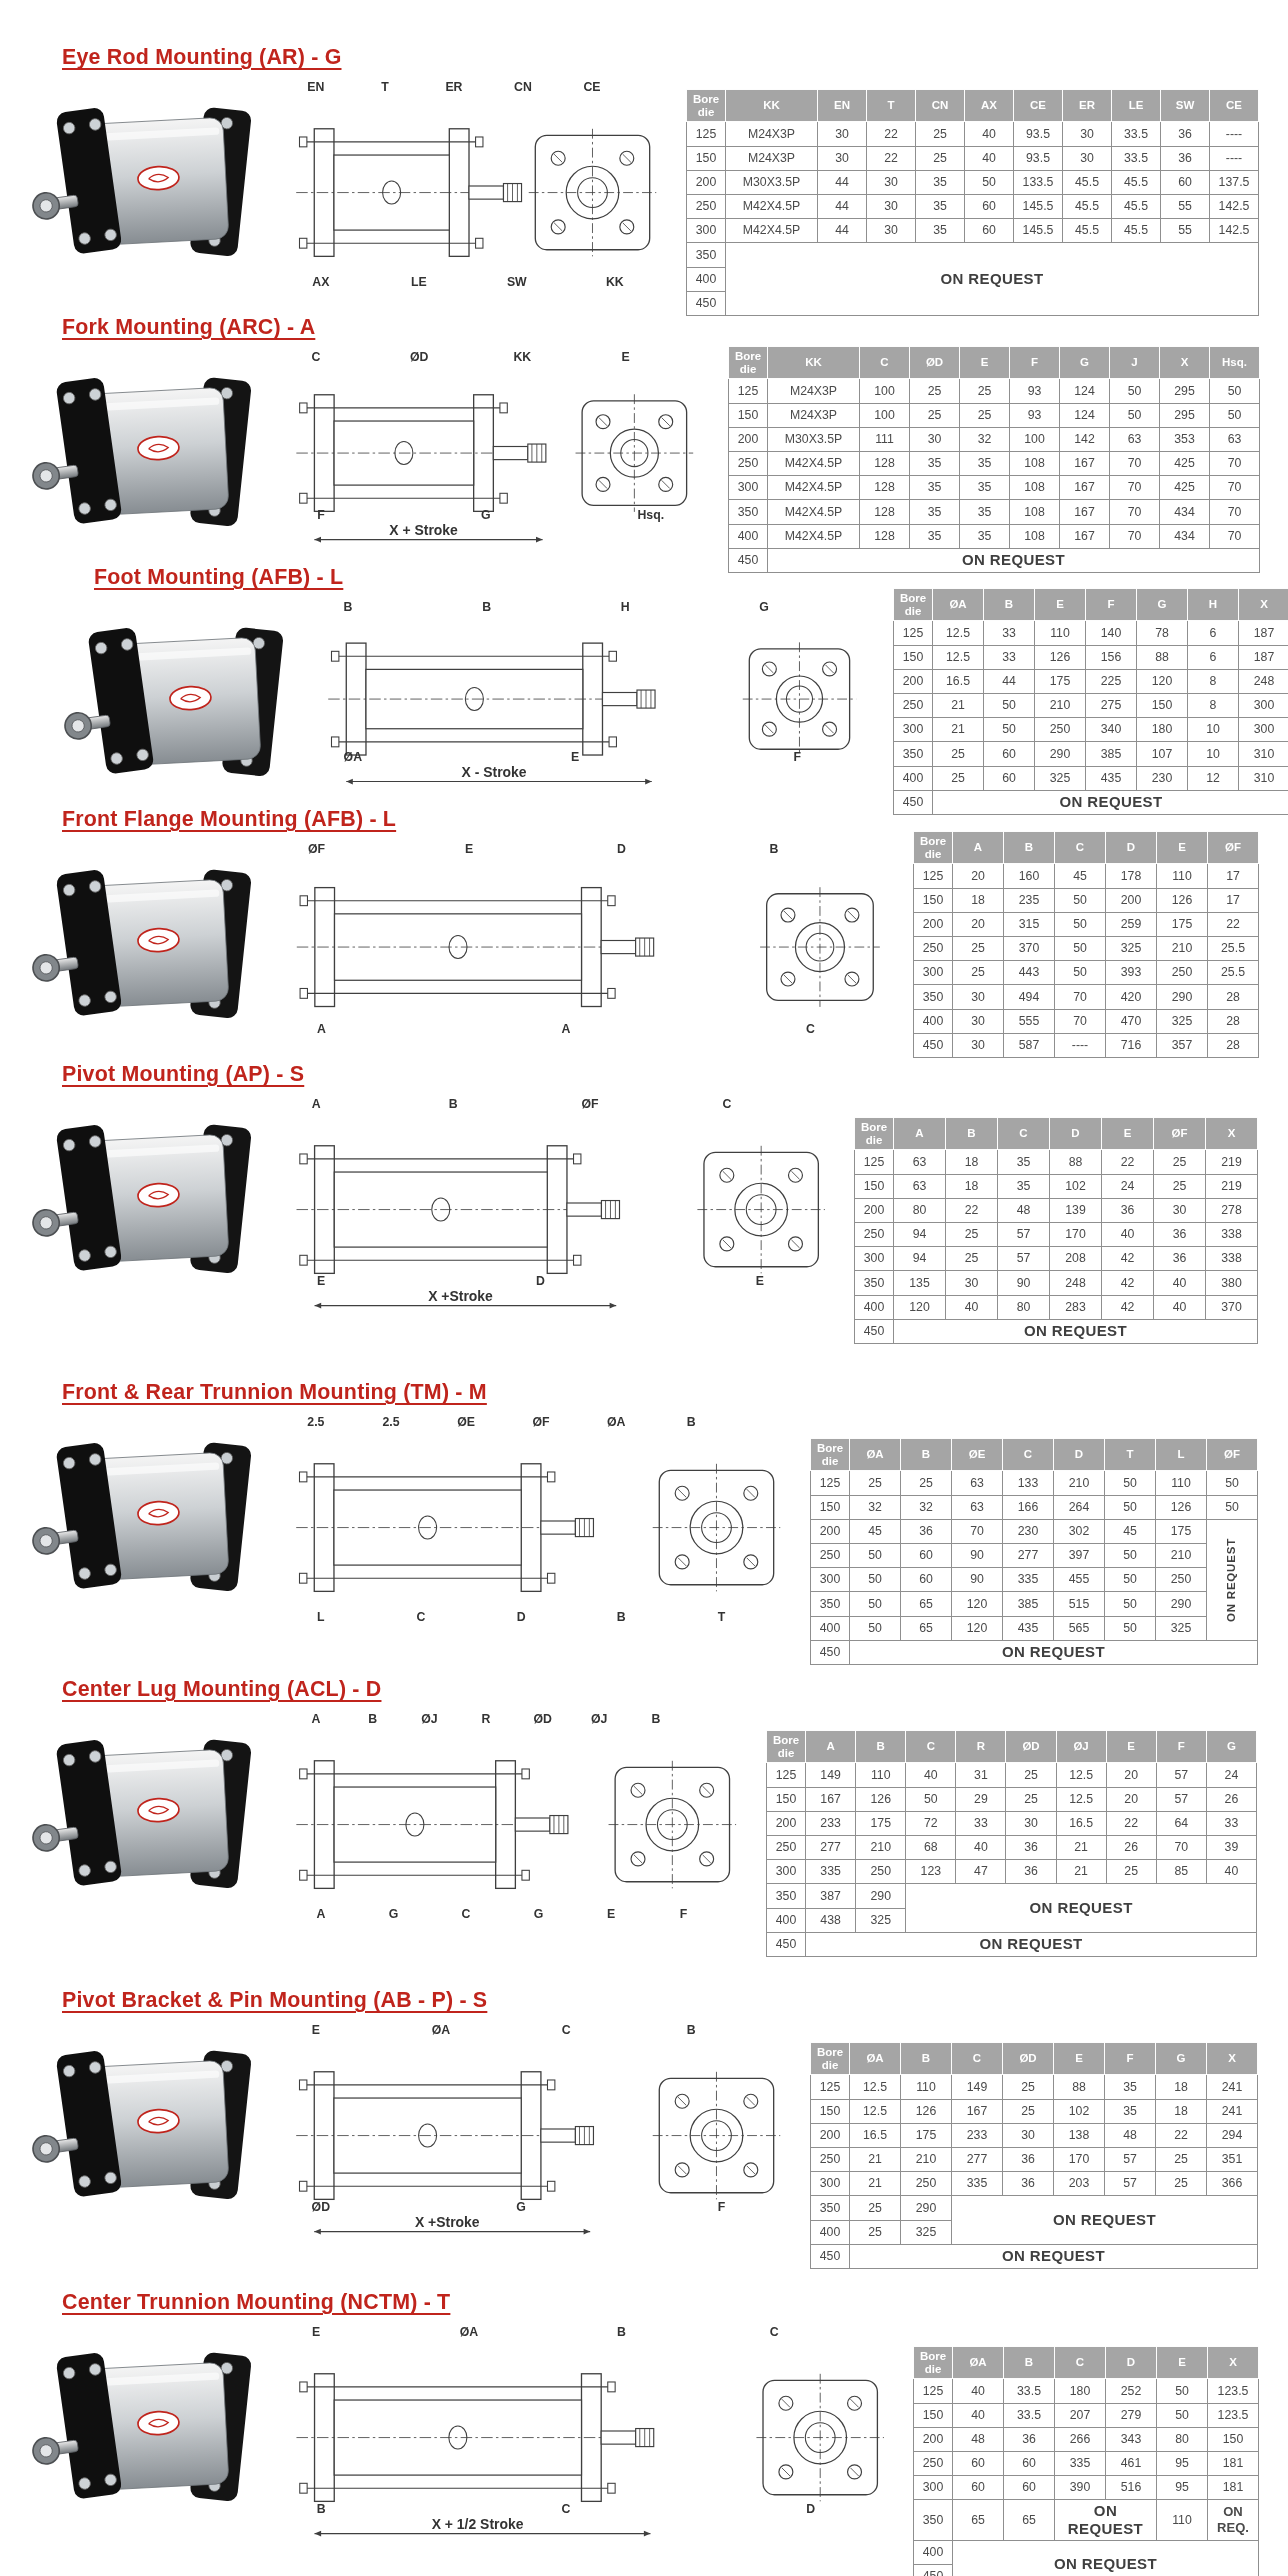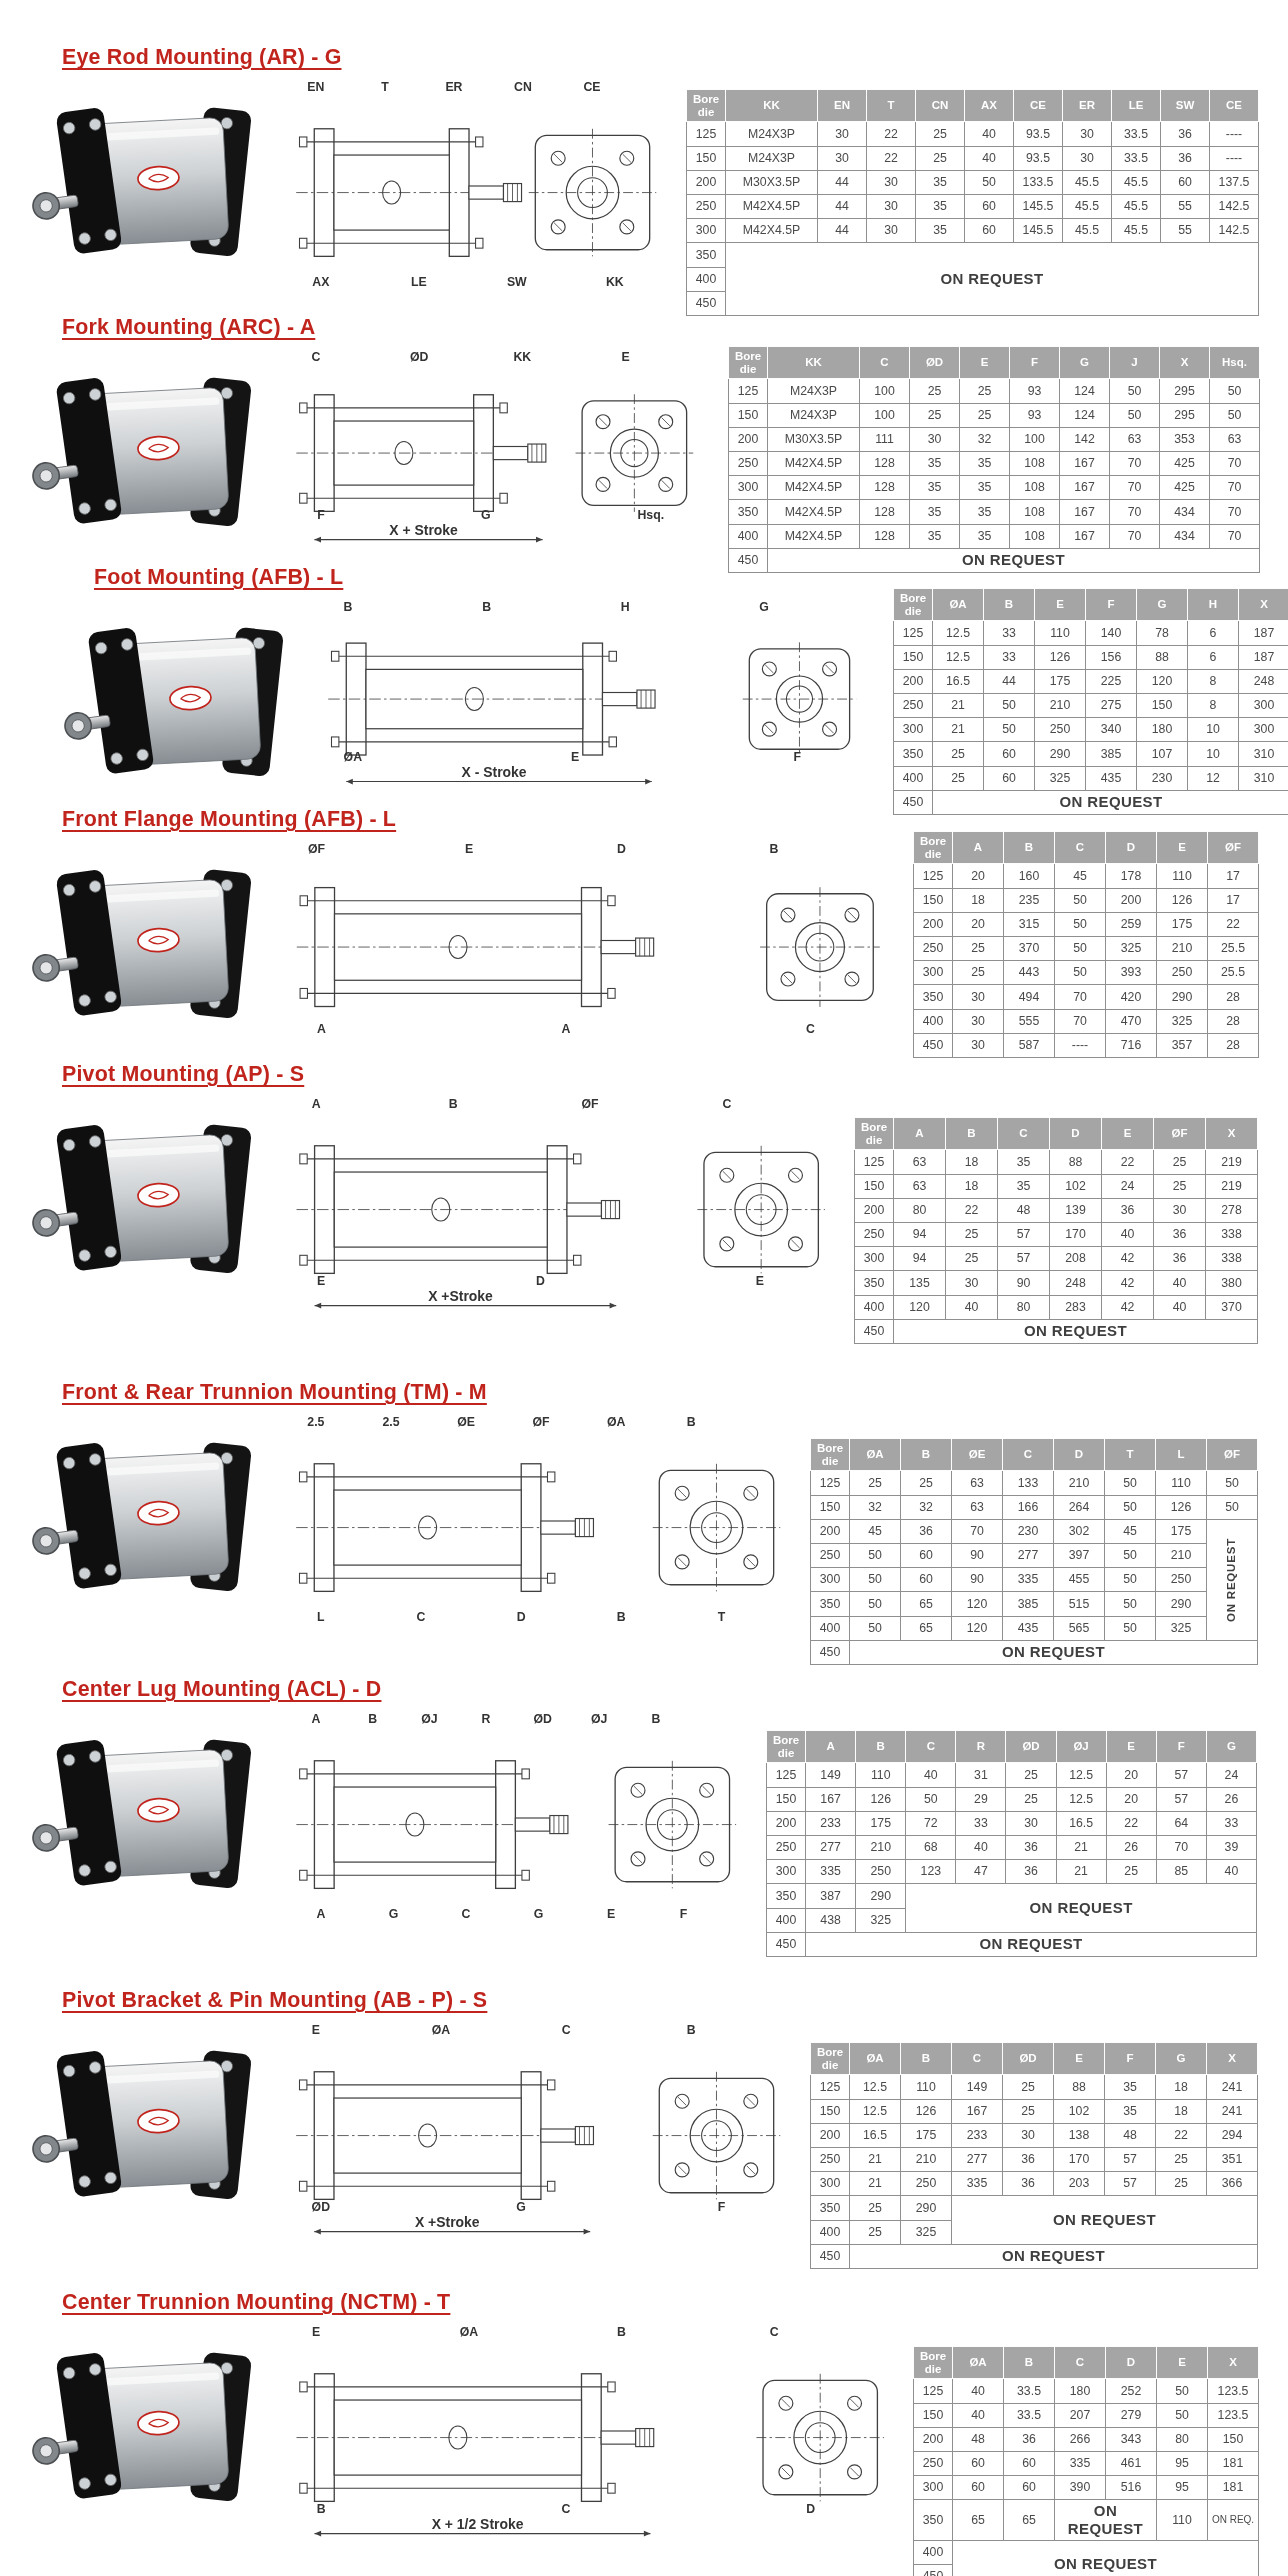--- a/index.html
+++ b/index.html
@@ -9,21 +9,21 @@
              text-decoration:underline;text-decoration-thickness:1.6px;text-underline-offset:4.1px;
              white-space:nowrap;letter-spacing:0.2px;}
   .photo-svg,.draw-svg{position:absolute;}
   .dim-table{position:absolute;border-collapse:collapse;table-layout:fixed;background:#eab308;
              border:1.6px solid #8f8f8f;}
   .dim-table th{background:#a5a5a5;color:#fff;font-size:11.5px;font-weight:bold;border:1.6px solid #fdfdfd;
                 padding:2.5px 1.6px;line-height:1.15;text-align:center;}
   .dim-table td{border:1.6px solid #8f8f8f;color:#4a4a4a;font-size:12.3px;text-align:center;
                 padding:1.6px 1.6px;height:20px;line-height:1.2;background:#fff;}
   .dim-table td.big{font-weight:bold;font-size:15px;letter-spacing:0.4px;color:#3f3f3f;}
-  .dim-table td.small{font-size:10px;font-weight:normal;padding:1.6px 0.8px;text-align:center;}
+  .dim-table td.small{font-size:13px;font-weight:bold;padding:1.6px 0.8px;text-align:center;}
   .dim-table td.rot-td{vertical-align:middle;padding:0;}
   .rot{writing-mode:vertical-rl;transform:rotate(180deg);margin:0 auto;font-weight:bold;font-size:11.5px;
        color:#3f3f3f;letter-spacing:0.8px;white-space:nowrap;}
   svg text{font-family:"Liberation Sans",sans-serif;}
 </style>
 </head>
 <body>
 
 <div id="page">
     <div class="section" style="top: 45px; height: 269px;">

